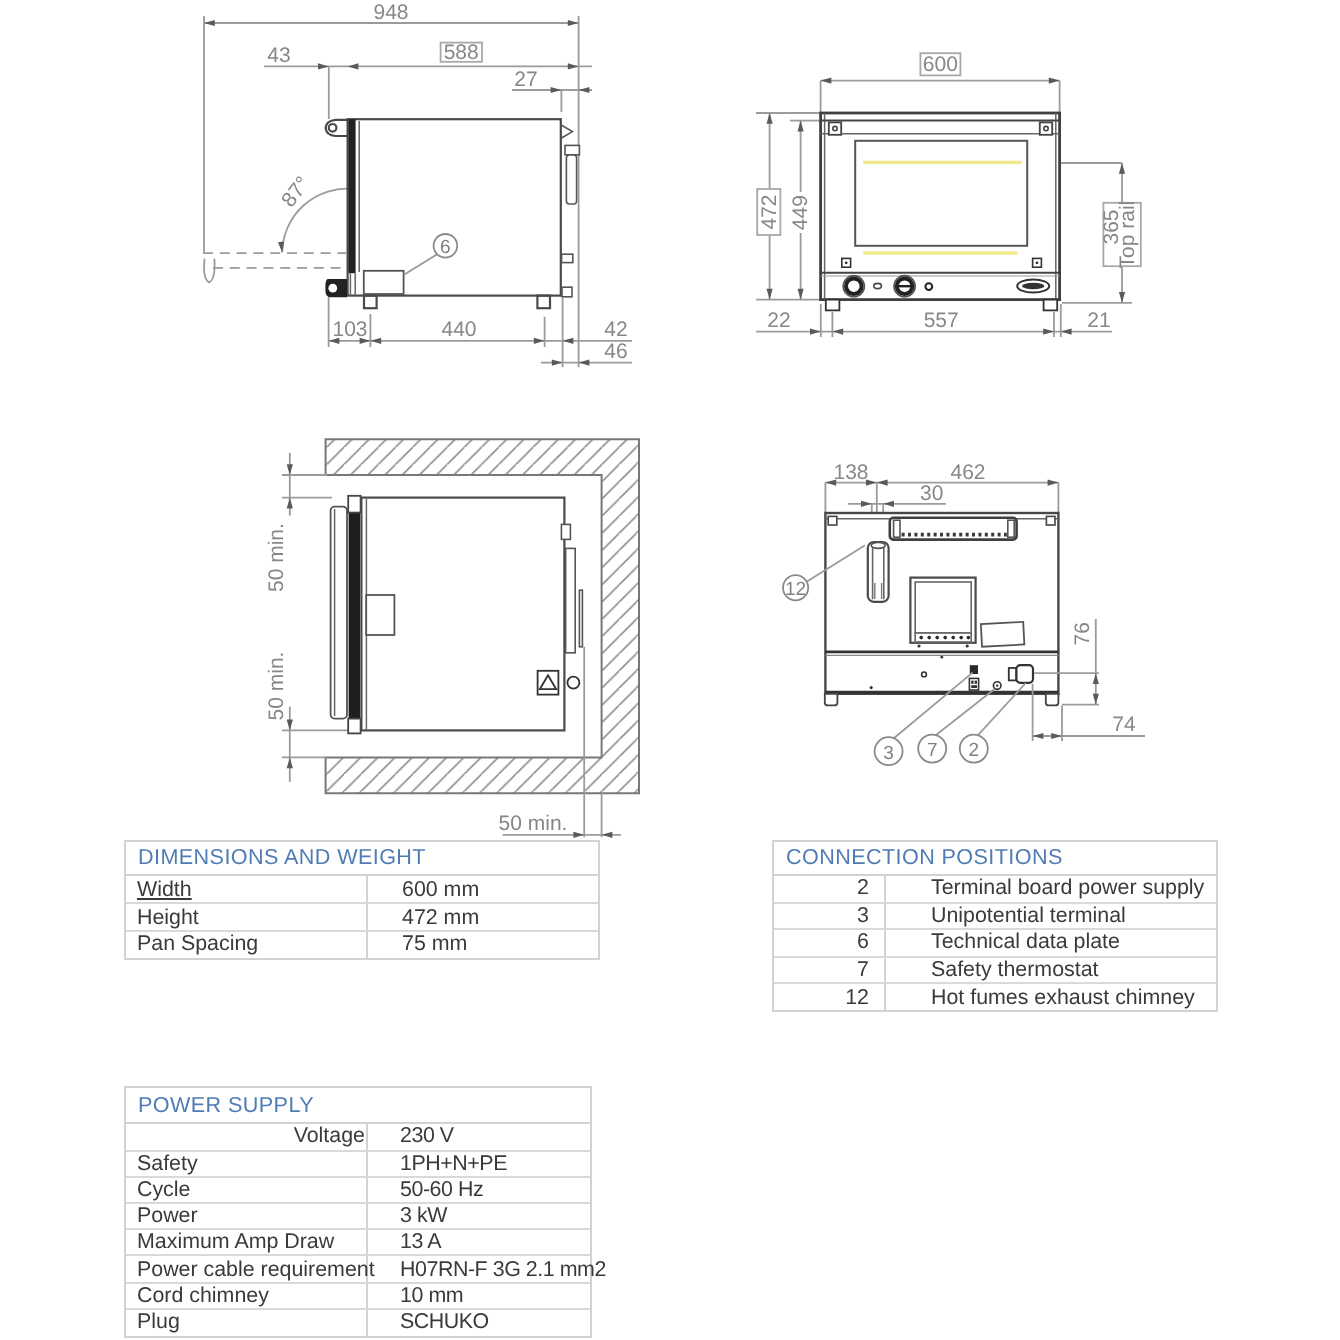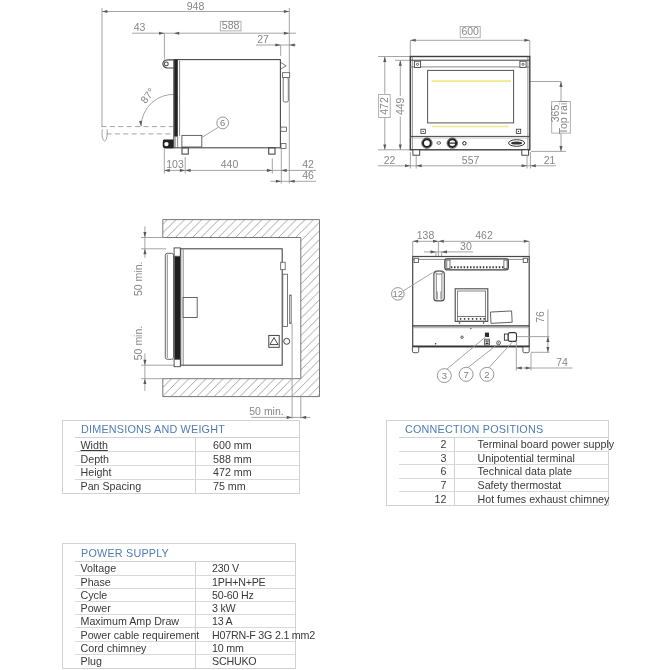--- a/index.html
+++ b/index.html
@@ -1,18 +1,18 @@
 <!DOCTYPE html>
 <html><head>
 <meta charset="utf-8">
 <style>
 html,body{margin:0;padding:0;background:#fff;}
 body{width:670px;height:670px;position:relative;font-family:"Liberation Sans",sans-serif;}
 #art{position:absolute;left:0;top:0;}
-.tbl{position:absolute;border:1px solid #d2d2d2;box-sizing:border-box;background:#fff;padding-left:12px;}
+.tbl{position:absolute;border:1px solid #d2d2d2;box-sizing:border-box;background:#fff;}
 .tbl .hd{color:#4f7cb4;font-size:10.8px;letter-spacing:0.2px;padding-left:6px;display:flex;align-items:center;border-bottom:1px solid #d2d2d2;box-sizing:border-box;}
 .tbl table{border-collapse:collapse;width:100%;table-layout:fixed;}
 .tbl td{font-size:10.7px;color:#3a3a3a;padding:0;height:13.7px;box-sizing:border-box;border-bottom:1px solid #d9d9d9;white-space:nowrap;overflow:visible;}
 .tbl tr:last-child td{border-bottom:none;}
 .tbl td.l{padding-left:5.5px;border-right:1px solid #d2d2d2;}
 .tbl td.v{padding-left:17.5px;}
 #t2 td.l{text-align:right;padding-right:7px;padding-left:0;}
 #t2 td.v{padding-left:23px;margin-top:20px;}
 #t2 td{height:13.56px;}
 #t3 td{height:13.2px;}
@@ -305,24 +305,20 @@
 
 <div class="tbl" id="t1" style="left:62px;top:420px;width:238px;">
   <div class="hd" style="height:17px;">DIMENSIONS AND WEIGHT</div>
   <table>
     <tbody>
         <tr>
           <td class="l" style="width:120px;text-decoration:underline;">Width</td>
           <td class="v">600 mm</td>
         </tr>
     <tr>
-          <td class="l">Depth</td>
-          <td class="v">588 mm</td>
-        </tr>
-    <tr>
           <td class="l">Height</td>
           <td class="v">472 mm</td>
         </tr>
     <tr>
           <td class="l">Pan Spacing</td>
           <td class="v">75 mm</td>
         </tr>
   </tbody>
     </table>
 </div>
@@ -353,25 +349,25 @@
         </tr>
   </tbody>
     </table>
 </div>
 
 <div class="tbl" id="t3" style="left:62px;top:543px;width:234px;">
   <div class="hd" style="height:18px;">POWER SUPPLY</div>
   <table id="t3tab">
     <tbody>
         <tr>
-          <td class="l" style="width:120px;">Voltage</td>
+          <td class="l" style="width:120px;text-align:right;">Voltage</td>
           <td class="v">230 V</td>
         </tr>
     <tr>
-          <td class="l">Phase</td>
+          <td class="l">Safety</td>
           <td class="v">1PH+N+PE</td>
         </tr>
     <tr>
           <td class="l">Cycle</td>
           <td class="v">50-60 Hz</td>
         </tr>
     <tr>
           <td class="l">Power</td>
           <td class="v">3 kW</td>
         </tr>

